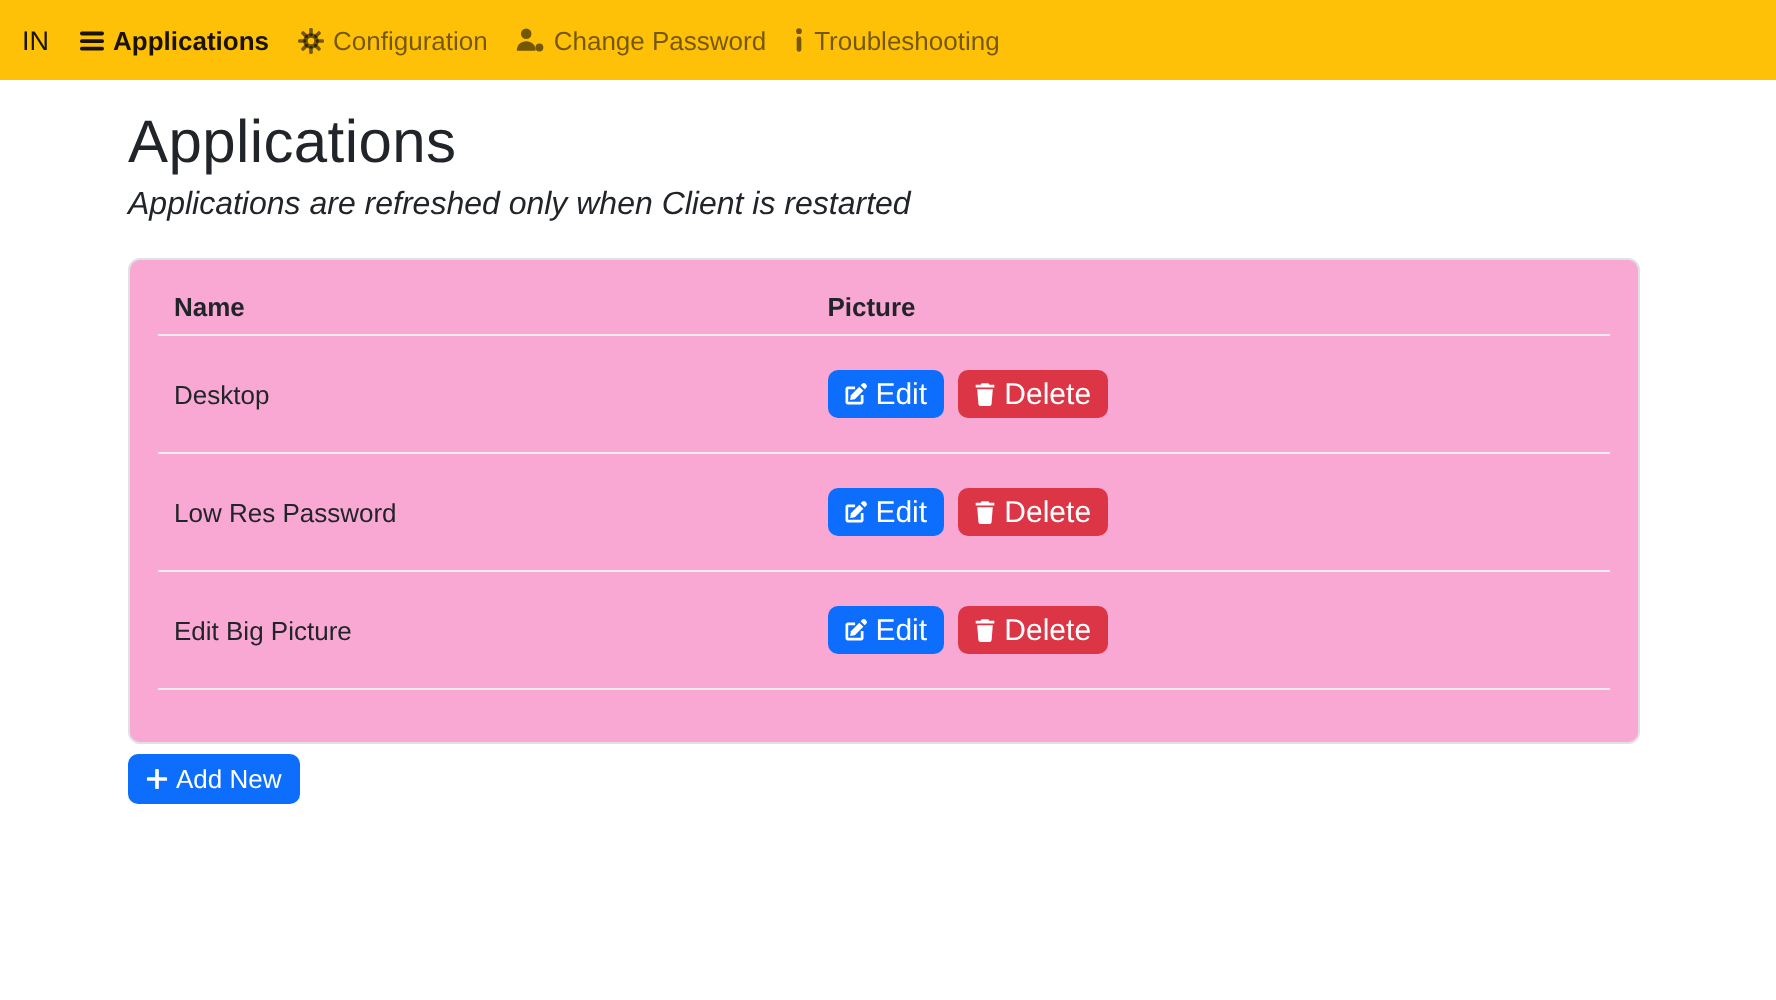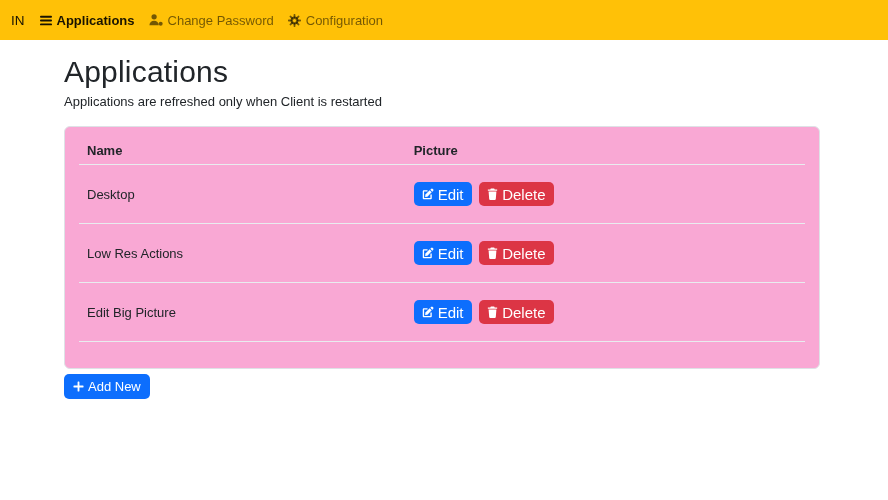--- a/index.html
+++ b/index.html
@@ -34,21 +34,21 @@
     color:var(--nav-muted);font-size:13px;white-space:nowrap;
   }
   .nav-item.active{color:var(--nav-active);font-weight:600;}
   .nav-item svg{flex:0 0 auto;display:block;}
   
   .container{width:756px;margin-left:64px;}
   h1.page-title{
     font-size:30px;font-weight:500;line-height:1.1;
     margin:15px 0 6px 0;color:var(--heading);letter-spacing:.2px;
   }
-  .page-subtitle{margin:0 0 17px 0;font-size:13px;color:var(--heading);}
+  .page-subtitle{margin:0 0 17px 0;font-size:16px;color:var(--heading);font-style:italic;}
   
   .card{
     border:1px solid var(--card-border);border-radius:6px;
     padding:10px 14px;background:#f9a8d4;
   }
   table.apps{width:100%;border-collapse:collapse;margin-bottom:16px;}
   table.apps th{
     text-align:left;font-weight:700;font-size:13px;
     padding:6px 8px;border-bottom:1px solid var(--row-border);
   }
@@ -81,31 +81,20 @@
 
   <div class="nav-item active">
     <span>
       <svg width="12" height="11" viewBox="0 0 12 11" fill="currentColor">
         <rect x="0" y="0.8" width="12" height="1.9" rx="0.9"></rect>
         <rect x="0" y="4.6" width="12" height="1.9" rx="0.9"></rect>
         <rect x="0" y="8.4" width="12" height="1.9" rx="0.9"></rect>
       </svg>
     </span>
     <span>Applications</span>
-  </div>
-
-  <div class="nav-item">
-    <span>
-      <svg width="14" height="12" viewBox="0 0 17 14" fill="currentColor">
-        <circle cx="6.2" cy="3.2" r="3.2"></circle>
-        <path d="M0.5 13.5 C0.5 9.9 3 7.8 6.2 7.8 C9.4 7.8 11.9 9.9 11.9 13.5 Z"></path>
-        <circle cx="14.2" cy="11.6" r="2.4"></circle>
-      </svg>
-    </span>
-    <span>Change Password</span>
   </div>
 
   <div class="nav-item">
     <span>
       <svg width="13" height="13" viewBox="0 0 16 16">
         <g fill="currentColor">
           <rect x="6.9" y="0" width="2.2" height="5" rx="0.8"></rect>
           <rect x="6.9" y="11" width="2.2" height="5" rx="0.8"></rect>
           <rect x="6.9" y="0" width="2.2" height="5" rx="0.8" transform="rotate(45 8 8)"></rect>
           <rect x="6.9" y="11" width="2.2" height="5" rx="0.8" transform="rotate(45 8 8)"></rect>
@@ -114,20 +103,40 @@
           <rect x="6.9" y="0" width="2.2" height="5" rx="0.8" transform="rotate(135 8 8)"></rect>
           <rect x="6.9" y="11" width="2.2" height="5" rx="0.8" transform="rotate(135 8 8)"></rect>
           <circle cx="8" cy="8" r="4.8"></circle>
         </g>
         <circle class="gear-hole" cx="8" cy="8" r="2"></circle>
       </svg>
     </span>
     <span>Configuration</span>
   </div>
 
+  <div class="nav-item">
+    <span>
+      <svg width="14" height="12" viewBox="0 0 17 14" fill="currentColor">
+        <circle cx="6.2" cy="3.2" r="3.2"></circle>
+        <path d="M0.5 13.5 C0.5 9.9 3 7.8 6.2 7.8 C9.4 7.8 11.9 9.9 11.9 13.5 Z"></path>
+        <circle cx="14.2" cy="11.6" r="2.4"></circle>
+      </svg>
+    </span>
+    <span>Change Password</span>
+  </div>
+
+  <div class="nav-item">
+    <span>
+      <svg width="5" height="12" viewBox="0 0 6 14" fill="currentColor">
+        <circle cx="3" cy="1.7" r="1.7"></circle>
+        <rect x="1.6" y="4.9" width="2.8" height="9.1" rx="1.3"></rect>
+      </svg>
+    </span>
+    <span>Troubleshooting</span>
+  </div>
 </nav>
 
 <main class="container">
   <h1 class="page-title">Applications</h1>
   <p class="page-subtitle">Applications are refreshed only when Client is restarted</p>
 
   <div class="card">
     <table class="apps">
       <thead>
         <tr>
@@ -154,21 +163,21 @@
                 <svg width="11" height="12" viewBox="0 0 14 16" fill="currentColor">
                   <path d="M4.8 0.8 H9.2 L10 1.9 H13.2 V3.6 H0.8 V1.9 H4 Z"></path>
                   <path d="M1.8 4.8 H12.2 L11.4 14.7 A1.4 1.4 0 0 1 10 16 H4 A1.4 1.4 0 0 1 2.6 14.7 Z"></path>
                 </svg>
               </span>
               <span>Delete</span>
             </button>
           </td>
         </tr>
         <tr>
-          <td>Low Res Actions</td>
+          <td>Low Res Password</td>
           <td>
             <button class="btn btn-edit">
               <span>
                 <svg width="12" height="12" viewBox="0 0 16 16" fill="currentColor">
                   <path d="M12.1 1.2 a1.6 1.6 0 0 1 2.3 0 l0.4 0.4 a1.6 1.6 0 0 1 0 2.3 l-1 1 L11.1 2.2 Z"></path>
                   <path d="M10.2 3.1 L12.9 5.8 7.2 11.5 4.1 12 4.6 8.8 Z"></path>
                   <path d="M11.2 8.6 V13.2 H2.8 V4.8 H7.4 V3 H2.5 C1.7 3 1 3.7 1 4.5 V13.5 C1 14.3 1.7 15 2.5 15 H11.5 C12.3 15 13 14.3 13 13.5 V8.6 Z"></path>
                 </svg>
               </span>
               <span>Edit</span>

